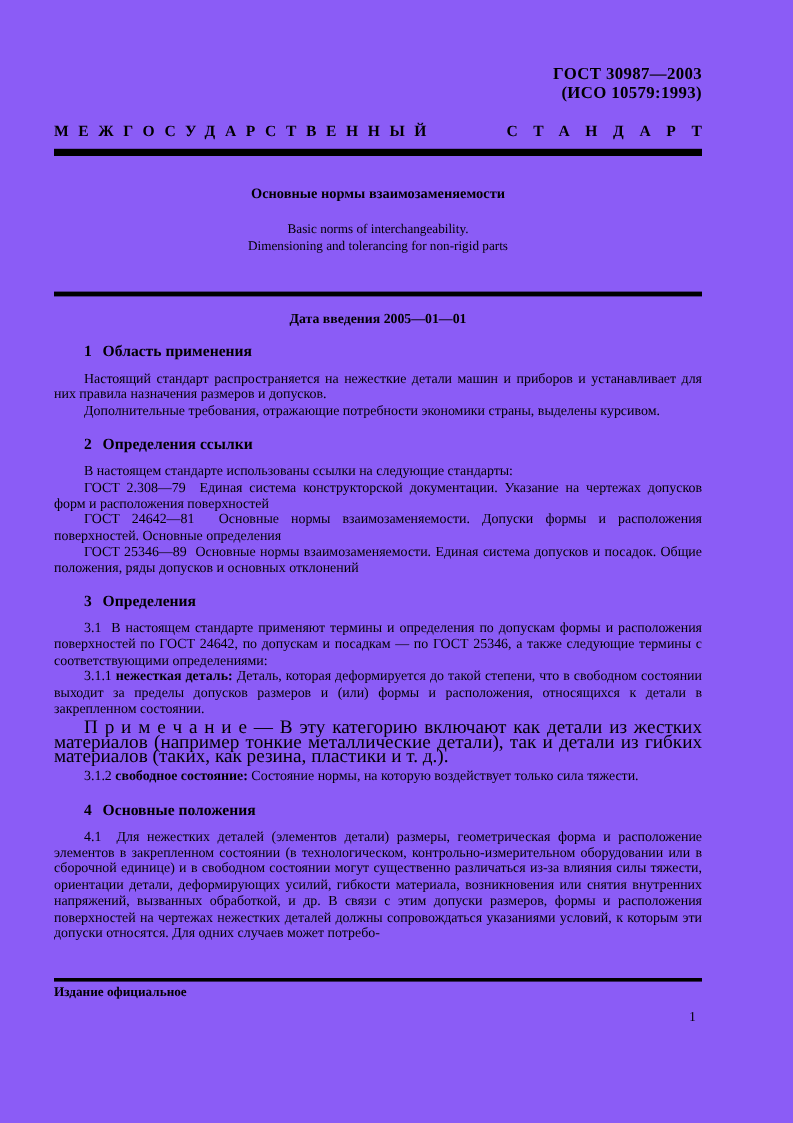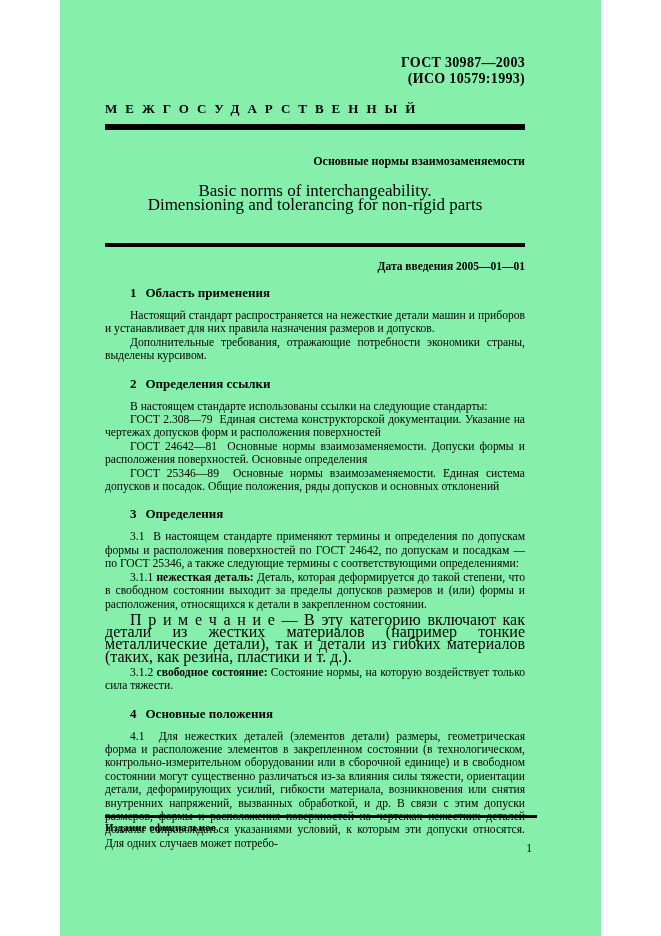--- a/index.html
+++ b/index.html
@@ -1,81 +1,82 @@
 <!DOCTYPE html>
 <html><head>
 <meta charset="utf-8">
 <style>
   html,body { margin:0; padding:0; background:#ffffff; }
   .page {
     position:relative;
-    width:541px; height:936px;
-    background:#86efac;
+    width:661px; height:936px;
+    background:#8b5cf6;
     color:#000;
     font-family:"Liberation Serif","DejaVu Serif",serif;
     overflow:hidden;
     margin:0 auto;
   }
   .content { position:absolute; left:45px; right:76px; top:55px; }
 
   .doc-codes { text-align:right; font-weight:bold; font-size:14px; line-height:16px; letter-spacing:0.3px; }
 
   .standard-type {
     display:flex; justify-content:space-between;
     font-weight:bold; font-size:13px; margin-top:14px; white-space:nowrap;gap:28px;
   }
   .st-word1 { letter-spacing:8px; }
   .st-word2 { letter-spacing:13px; margin-right:-13px; }
 
   .bar { background:#000; width:100%; }
   .bar-thick { height:6px; margin-top:7px; }
   .bar-mid   { height:4px; margin-top:31px; }
 
-  .subtitle  { text-align:right; font-weight:bold; font-size:12px; margin-top:24px; }
+  .subtitle  { text-align:center; font-weight:bold; font-size:12px; margin-top:24px; }
   .doc-title { text-align:center; font-weight:bold; font-size:13.5px; margin-top:13px; letter-spacing:0.2px; }
-  .title-en  { text-align:center; font-size:17px; line-height:14px; margin-top:15px; }
+  .title-en  { text-align:center; font-size:11px; line-height:14px; margin-top:15px; }
 
-  .date-line { text-align:right; font-weight:bold; font-size:11.5px; margin-top:13px; }
+  .date-line { text-align:center; font-weight:bold; font-size:11.5px; margin-top:13px; }
 
   .sections { margin-top:0; }
   .section-heading {
     font-weight:bold; font-size:13px;
     margin:13px 0 8px 25px; padding:0;
   }
   .h-num { margin-right:9px; }
 
   .para {
     font-size:11.6px; line-height:13.4px;
     text-align:justify; text-indent:25px;
     margin:0; padding:0;
   }
   .para.note {
     font-size:16px; line-height:12.2px;
     margin:3px 0 3px 0;
   }
   .b { font-weight:bold; }
 
-  .footer { position:absolute; left:45px; right:64px; top:815px; }
+  .footer { position:absolute; left:45px; right:76px; top:815px; }
   .footer-bar { height:3px; background:#000; }
   .edition { font-weight:bold; font-size:11px; margin-top:3px; }
   .page-num { text-align:right; font-size:11.5px; margin-top:9px; padding-right:5px; }
 </style>
 </head>
 <body>
 
 <div class="page">
   <div class="content">
 
     <div class="doc-codes">
       <div>ГОСТ 30987—2003</div>
       <div>(ИСО 10579:1993)</div>
     </div>
 
     <div class="standard-type">
       <span class="st-word1">МЕЖГОСУДАРСТВЕННЫЙ</span>
+      <span class="st-word2">СТАНДАРТ</span>
     </div>
 
     <div class="bar bar-thick"></div>
 
     <div class="subtitle">Основные нормы взаимозаменяемости</div>
     <div class="title-en">
       <div>Basic norms of interchangeability.</div>
       <div>Dimensioning and tolerancing for non-rigid parts</div>
     </div>
 

